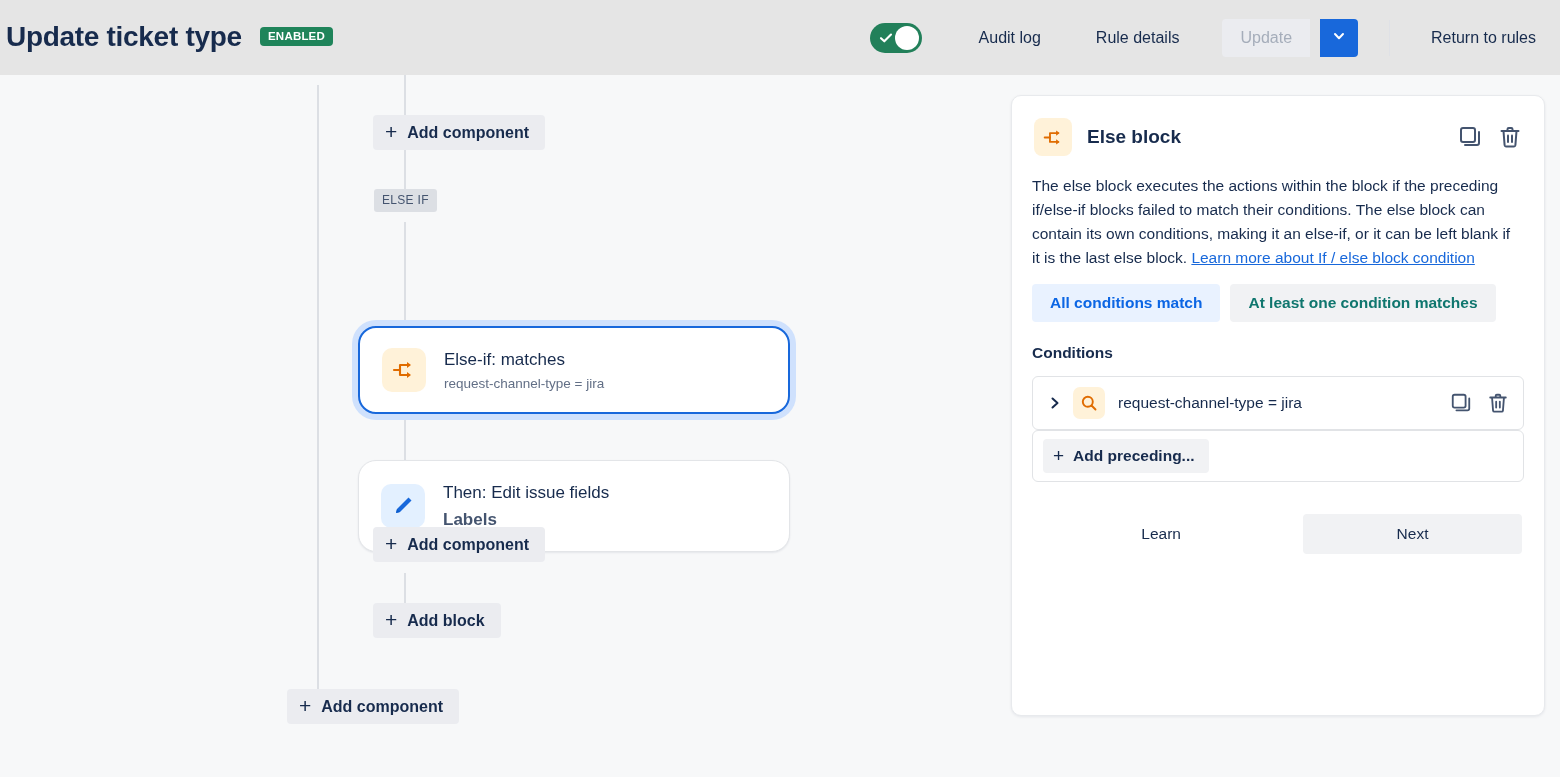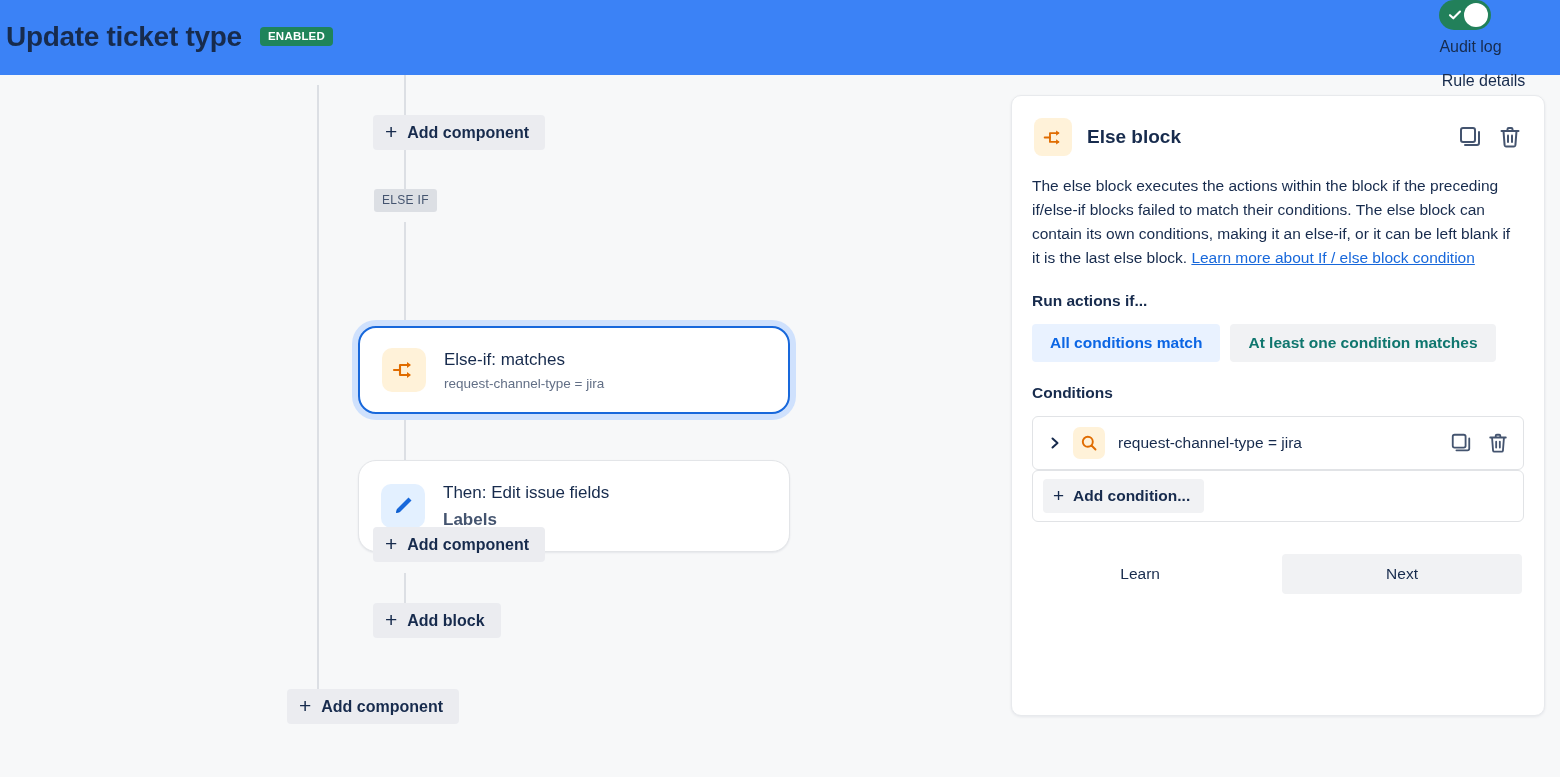--- a/index.html
+++ b/index.html
@@ -8,37 +8,37 @@
     background: #f7f8f9;
     font-family: "Liberation Sans", sans-serif;
     color: #172b4d;
     overflow: hidden;
   }
 
   
   .header {
     position: absolute; left: 0; top: 0;
     width: 1560px; height: 75px;
-    background: #3b82f6;
+    background: #e5e5e5;
     display: flex; align-items: center;
   }
   .page-title {
     position: absolute; left: 6px; top: 21px;
     font-size: 28px; font-weight: 700; letter-spacing: -0.3px;
     color: #172b4d; white-space: nowrap;
   }
   .enabled-badge {
     position: absolute; left: 260px; top: 27px;
     background: #1f845a; color: #ffffff;
     font-size: 11.5px; font-weight: 700; letter-spacing: 0.2px;
     padding: 3px 8px 4px; border-radius: 4px;
   }
   .header-right {
     position: absolute; right: 14px; top: 0; height: 75px;
-    display: flex; align-items: center; gap: 0; flex-direction: column;
+    display: flex; align-items: center; gap: 9px;
   }
   .toggle {
     width: 52px; height: 30px; border-radius: 16px;
     background: #22805a; position: relative;
     margin-right: 38px; cursor: pointer; flex: none;
   }
   .toggle .knob {
     position: absolute; right: 3px; top: 3px;
     width: 24px; height: 24px; border-radius: 50%; background: #ffffff;
   }
@@ -217,21 +217,21 @@
     gap: 0; padding: 32px 22px 0 20px;
   }
   .btn-back {
     background: transparent; border: none;
     font-size: 15.5px; font-weight: 500; color: #172b4d;
     padding: 10px 18px; cursor: pointer; margin-right: 104px;
     font-family: "Liberation Sans", sans-serif;
   }
   .btn-next {
     background: #f1f2f4; border: none; border-radius: 4px;
-    width: 240px; height: 40px;
+    width: 219px; height: 40px;
     font-size: 15.5px; font-weight: 500; color: #172b4d; cursor: pointer;
     font-family: "Liberation Sans", sans-serif;
   }
 </style>
 </head>
 <body>
 
 <div class="header">
   <div class="page-title">Update ticket type</div>
   <div class="enabled-badge">ENABLED</div>
@@ -355,21 +355,20 @@
           <path d="M14 10.5 V17" stroke="#44546f" stroke-width="2" stroke-linecap="round"></path>
         </svg>
       </span>
     </div>
   </div>
 
   <div class="panel-desc">
     <span>The else block executes the actions within the block if the preceding if/else-if blocks failed to match their conditions. The else block can contain its own conditions, making it an else-if, or it can be left blank if it is the last else block. </span><a href="#">Learn more about If / else block condition</a>
   </div>
 
-  <div class="section-label">Run actions if...</div>
 
   <div class="seg-row">
     <button class="seg seg-active">All conditions match</button>
     <button class="seg seg-idle">At least one condition matches</button>
   </div>
 
   <div class="section-label">Conditions</div>
 
   <div class="cond-box">
     <span class="chevron-right">
@@ -400,21 +399,21 @@
           <path d="M14 10.5 V17" stroke="#44546f" stroke-width="2" stroke-linecap="round"></path>
         </svg>
       </span>
     </span>
   </div>
 
 
   <div class="addcond-box">
     <button class="addcond-btn">
       <span class="plus">+</span>
-      <span>Add condition...</span>
+      <span>Add preceding...</span>
     </button>
   </div>
 
   <div class="panel-footer">
     <button class="btn-back">Learn</button>
     <button class="btn-next">Next</button>
   </div>
 
 </div>
 

